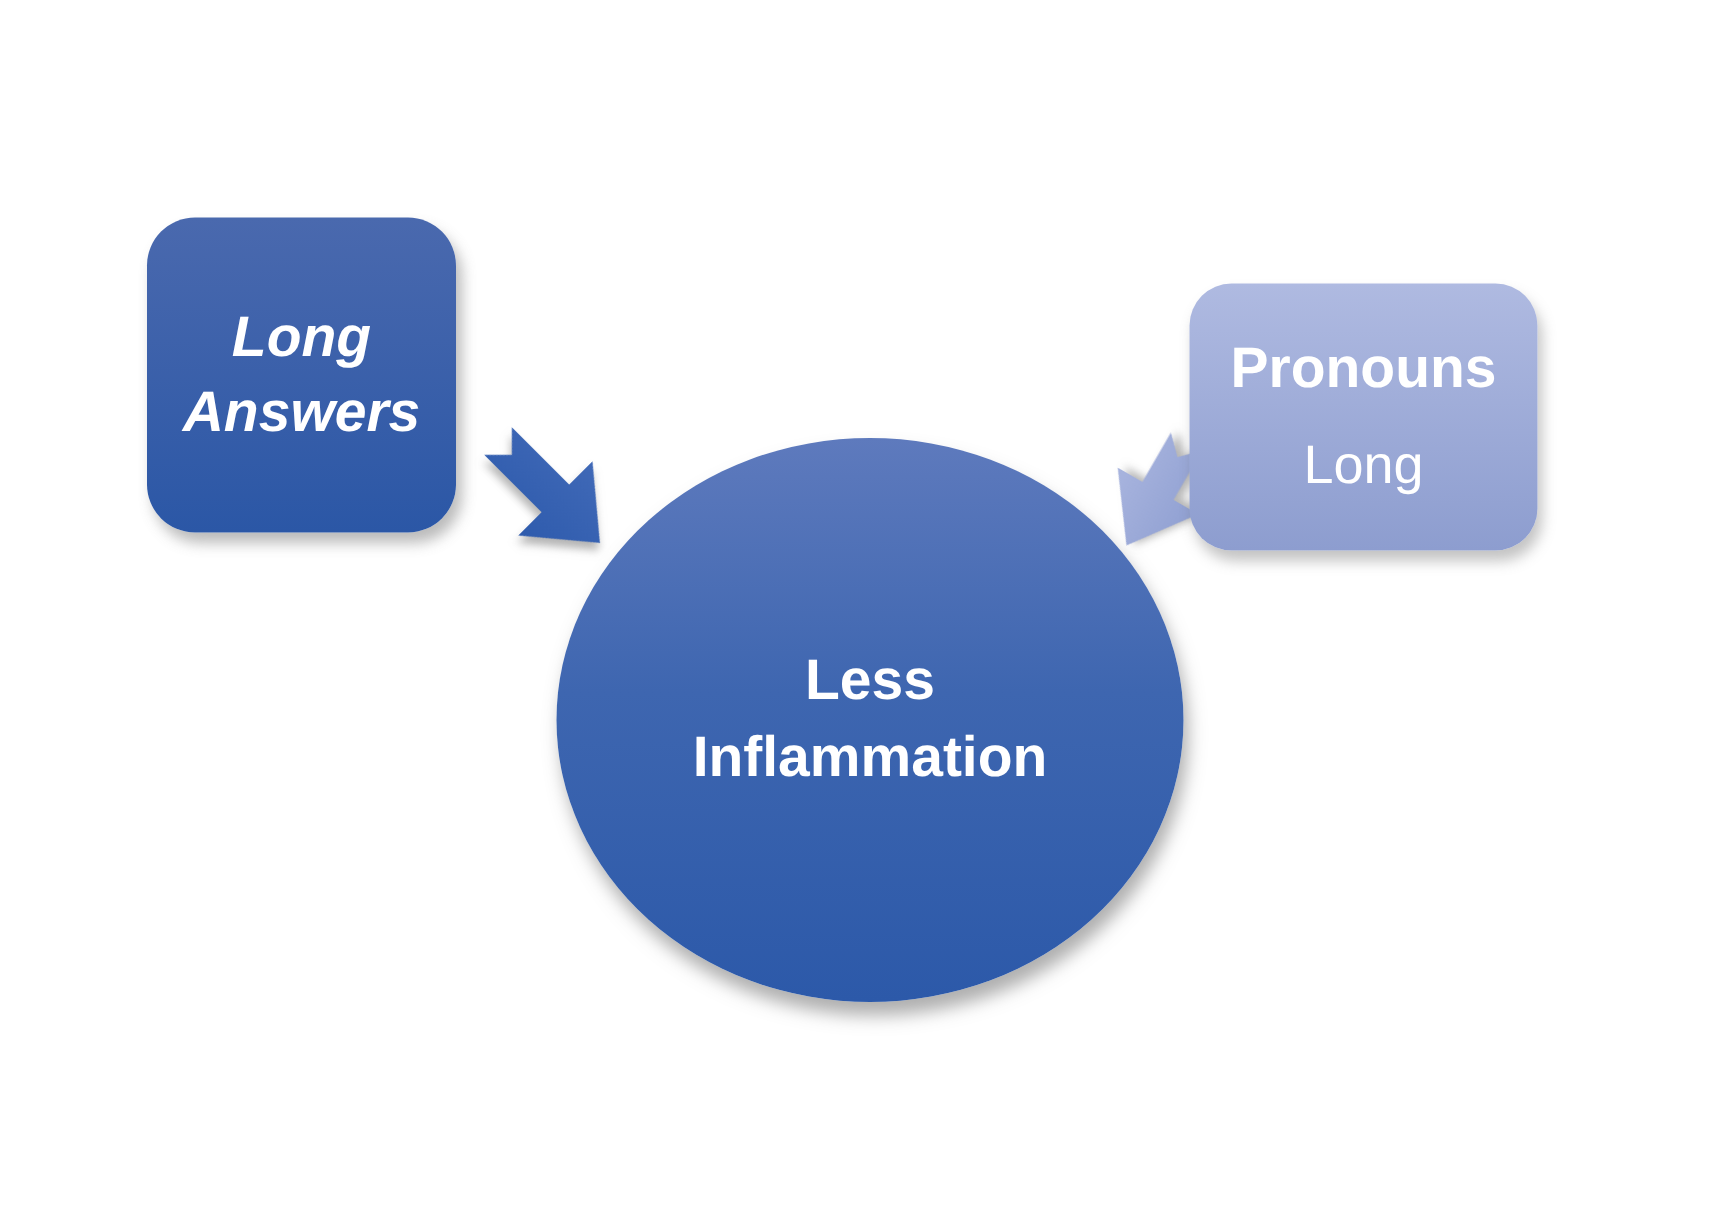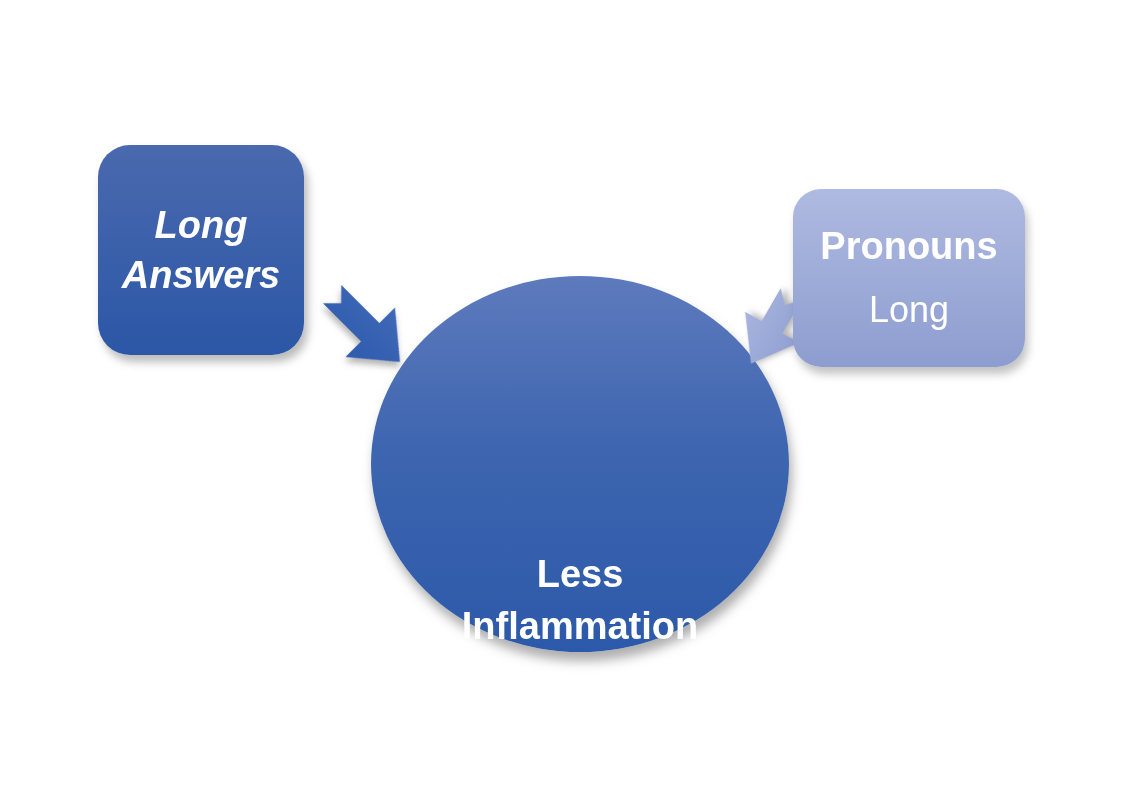--- a/index.html
+++ b/index.html
@@ -59,30 +59,29 @@
   }
   .box-right .sublabel {
     font-size: 36px;
     font-weight: normal;
     margin-top: 22px;
     line-height: 1.1;
   }
 
   
   .ellipse {
-    left: 371px; top: 276px;
+    left: 371px; top: 292px;
     width: 418px; height: 376px;
     border-radius: 50%;
     background: linear-gradient(180deg,
       var(--color-ellipse-top, #5e7abd) 0%,
       var(--color-ellipse-mid, #3e66b0) 45%,
       var(--color-ellipse-bottom, #2c59a9) 100%);
     box-shadow: 3px 9px 11px rgba(95,95,95,0.50);
     z-index: 1;
-    justify-content: flex-end;
   }
   .ellipse .label {
     font-size: 38px;
     font-weight: bold;
     line-height: 1.35;
     max-width: 330px;
   }
 
   
   .arrow {

